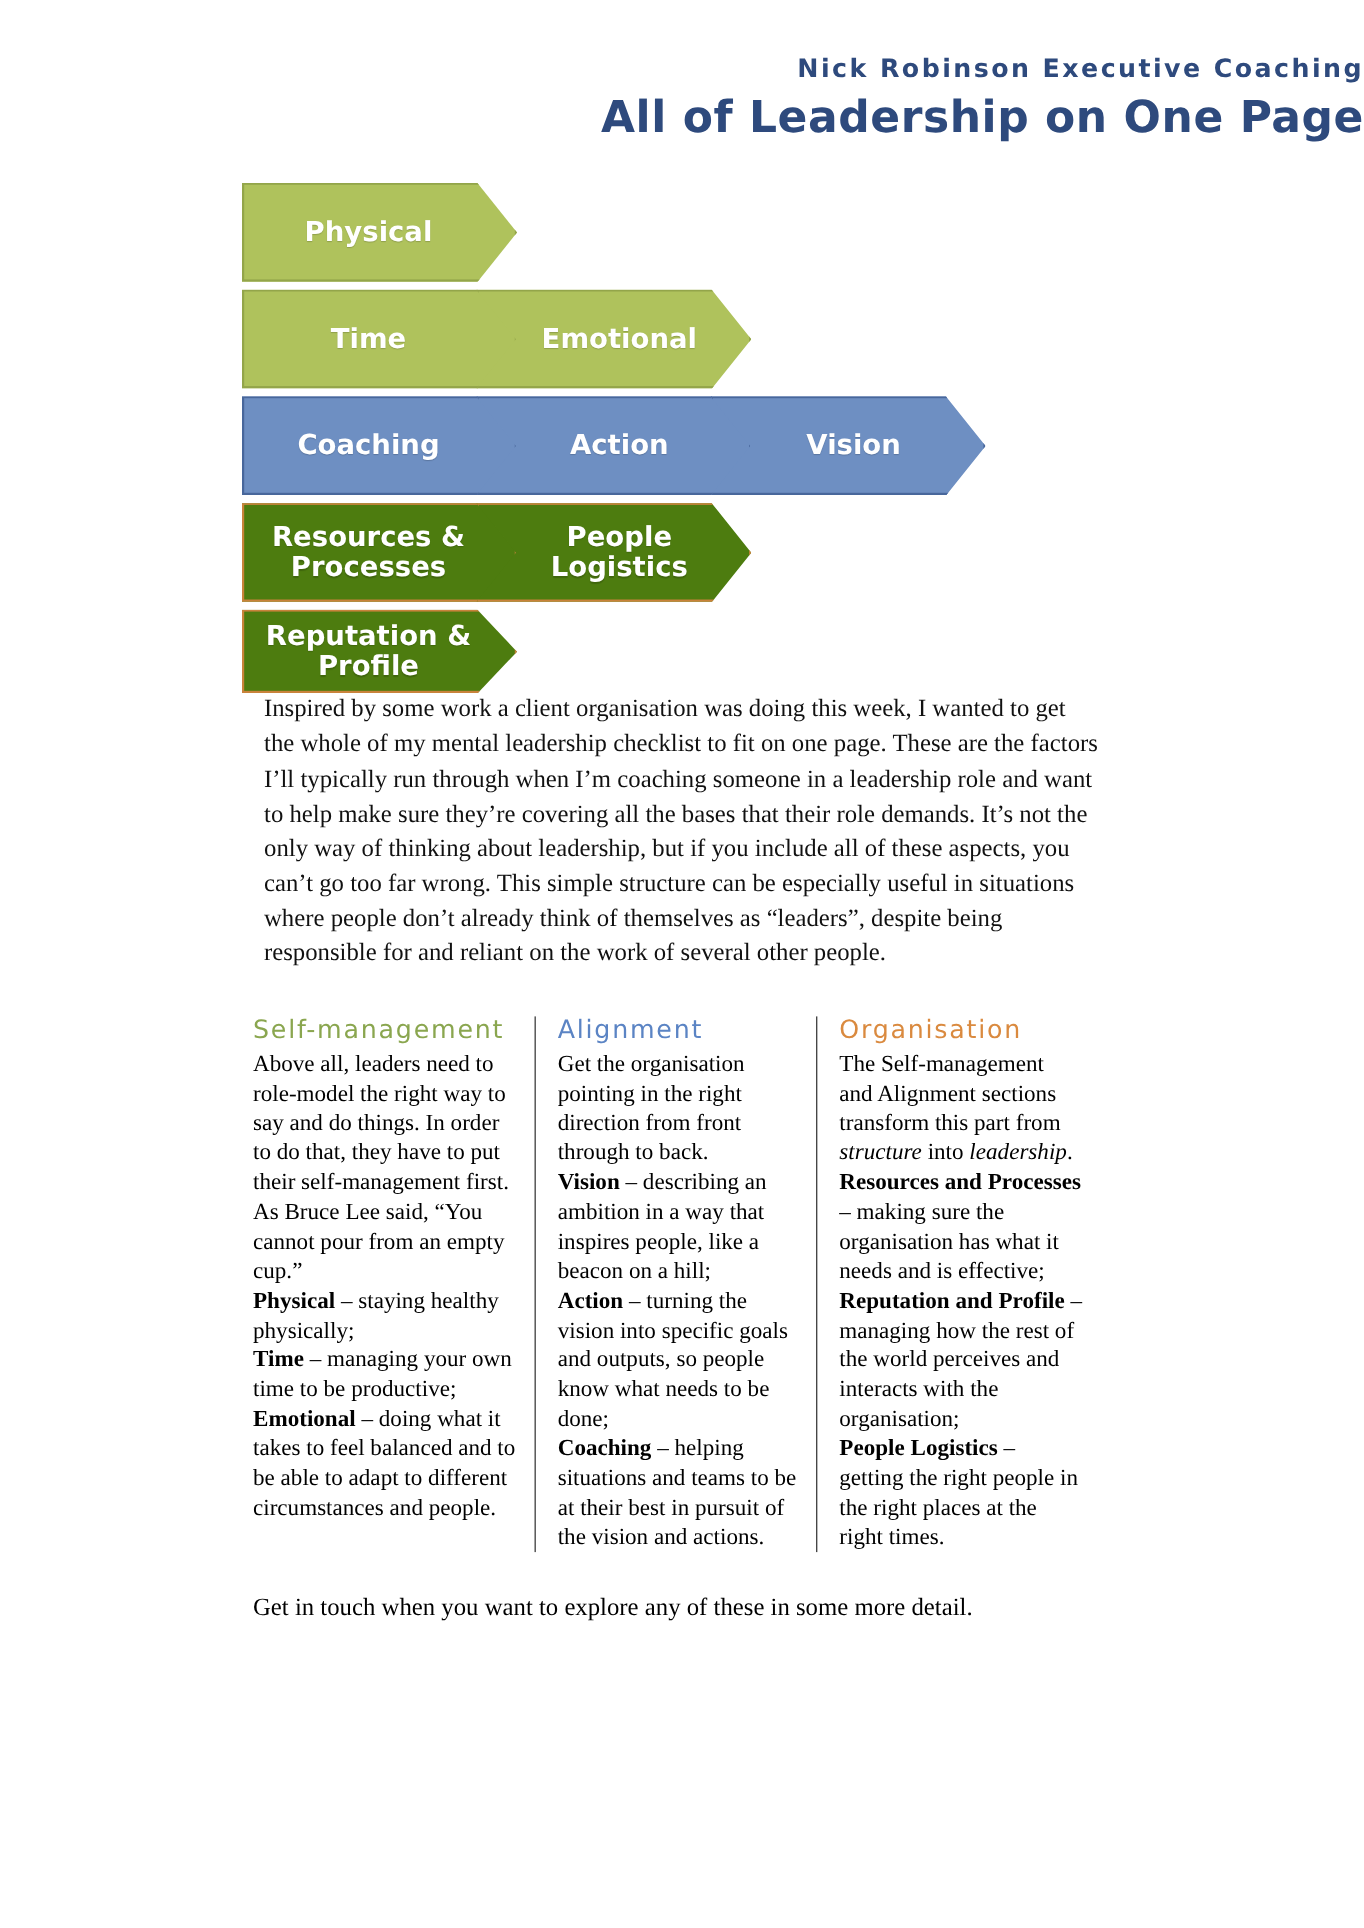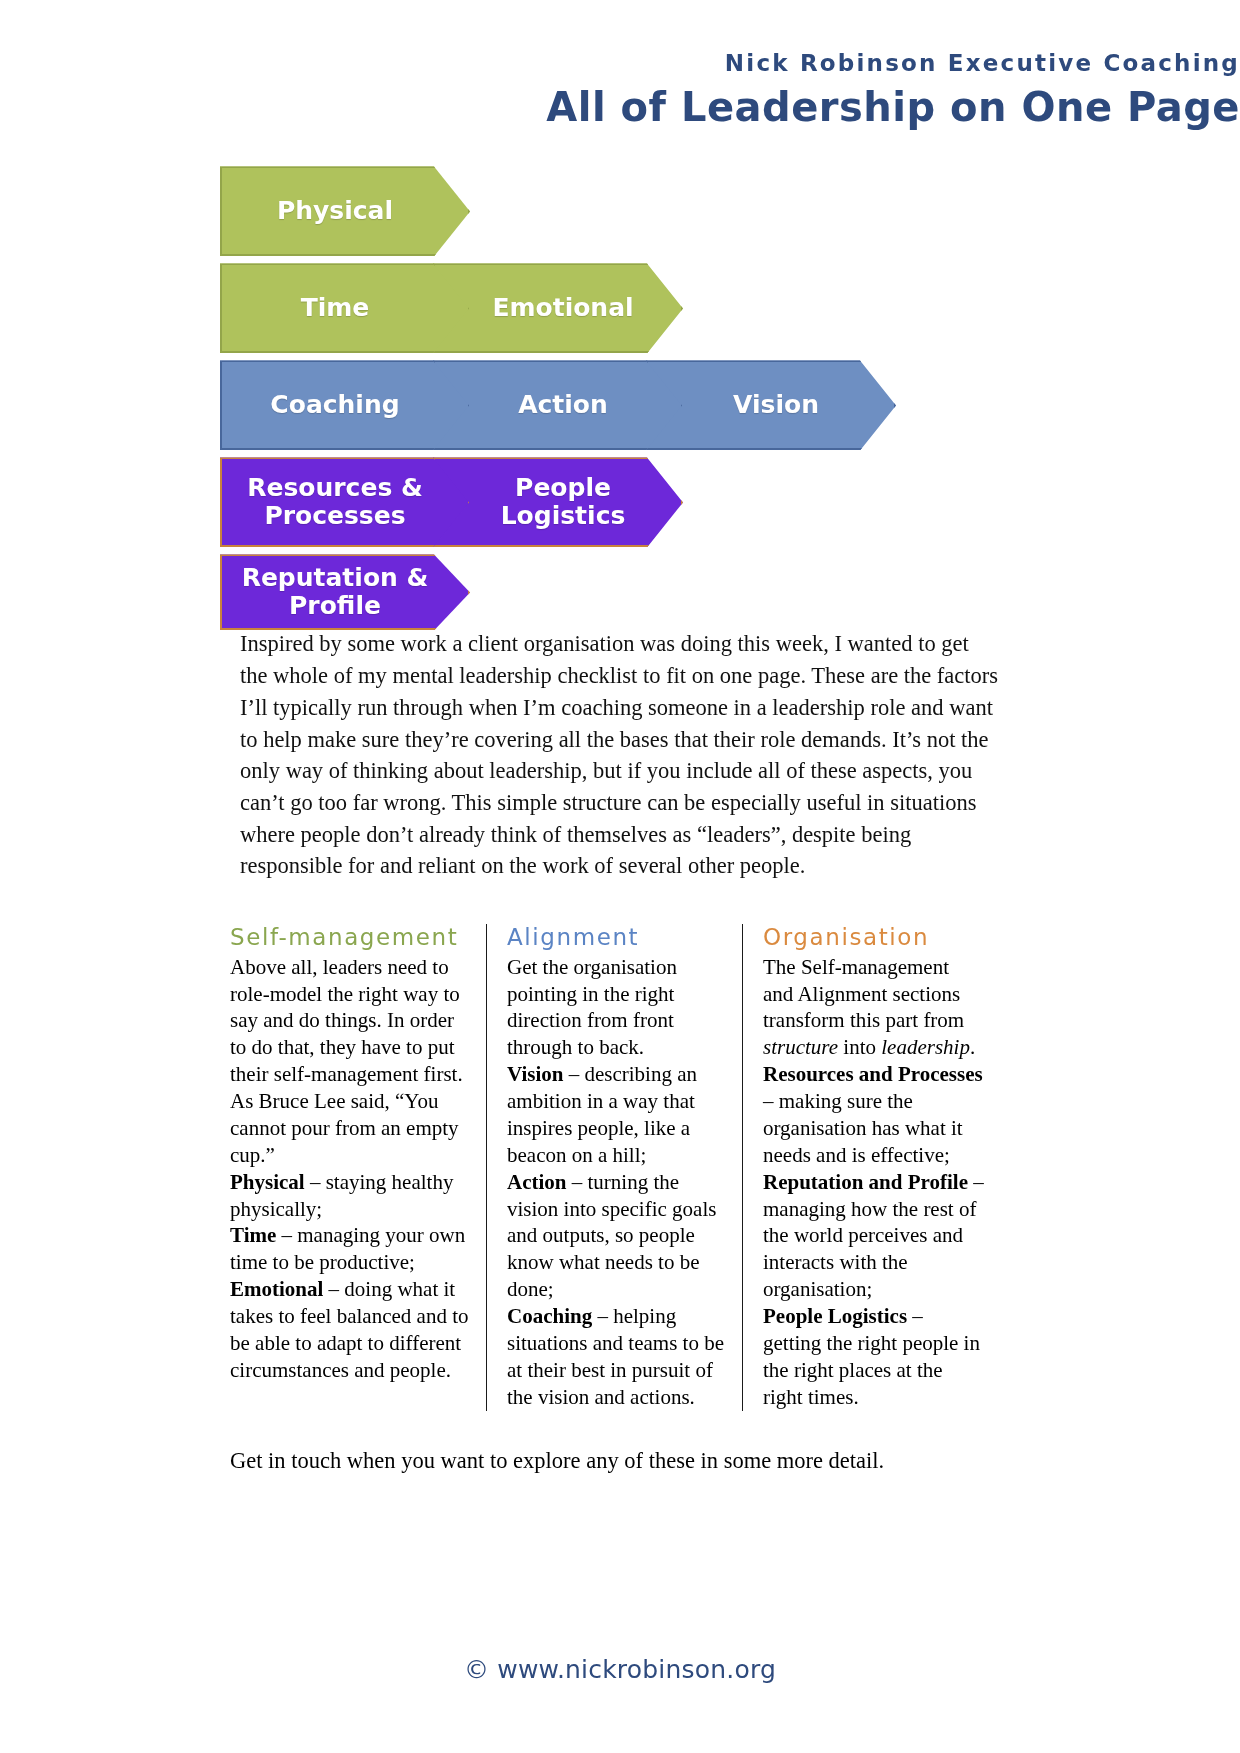--- a/index.html
+++ b/index.html
@@ -54,21 +54,21 @@
     font-size: 25px;
     line-height: 1.12;
     padding-left: 14px;
     padding-right: 34px;
     text-shadow: 0 1px 1px rgba(0,0,0,0.18);
   }
   .chev span { display: block; width: 100%; }
 
   .chev.green  { background: #AFC25C; border: 2px solid #93a54a; }
   .chev.blue   { background: #6E8FC2; border: 2px solid #48679b; }
-  .chev.orange { background: #6d28d9; border: 2px solid #c9833b; }
+  .chev.orange { background: #4d7c0f; border: 2px solid #c9833b; }
 
   .chev.pt-flat {
     clip-path: polygon(0 0, calc(100% - 36px) 0, 100% 50%, calc(100% - 36px) 100%, 0 100%);
   }
   .chev.pt-notch {
     clip-path: polygon(0 0, calc(100% - 36px) 0, 100% 50%, calc(100% - 36px) 100%, 0 100%, 36px 50%);
     padding-left: 44px;
   }
 
   
@@ -214,15 +214,14 @@
         <b>Reputation and Profile</b><span> – managing how the rest of the world perceives and interacts with the organisation;</span>
         <br>
         <b>People Logistics</b><span> – getting the right people in the right places at the right times.</span>
       </div>
     </div>
 
   </div>
 
   <p class="closing">Get in touch when you want to explore any of these in some more detail.</p>
 
-  <div class="site-footer">© www.nickrobinson.org</div>
 
 </div>
 
 </body></html>

